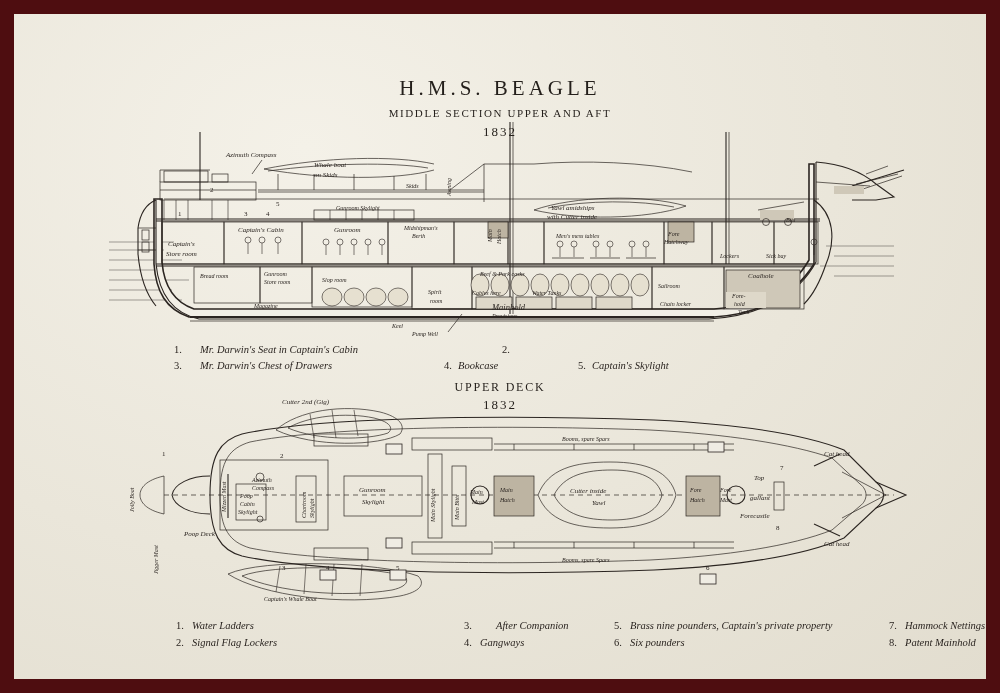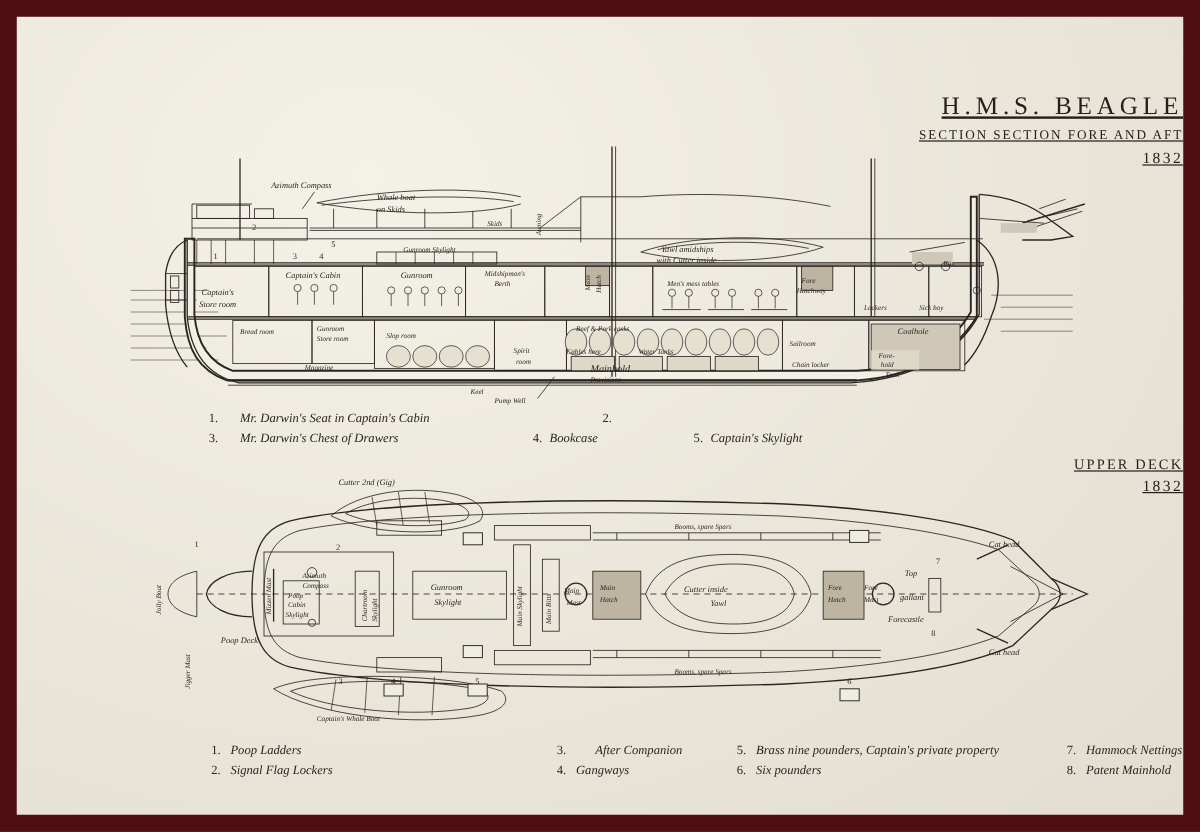--- a/index.html
+++ b/index.html
@@ -37,25 +37,24 @@
     width: 972px;
     height: 665px;
     background:
       radial-gradient(ellipse at 30% 20%, #f4f1e8 0%, #eae6da 55%, #e2ddcf 100%);
   }
 
   
   .title-main {
     position: absolute;
     left: 0; right: 0;
-    text-align: right;
+    text-align: center;
     font-family: "Liberation Serif", serif;
     letter-spacing: 3px;
     color: #241f1b;
-    text-decoration: underline;
   }
   #title-hms {
     top: 62px;
     font-size: 21px;
     letter-spacing: 4px;
   }
   #subtitle-mid {
     top: 93px;
     font-size: 11px;
     letter-spacing: 1.6px;
@@ -131,21 +130,21 @@
   .hatchfill { fill: #bdb4a2; stroke: #2b2521; stroke-width: 0.7; }
 </style>
 </head>
 <body>
 
 <div id="page">
   <div id="plate">
     <div id="paper"></div>
 
     <div class="title-main" id="title-hms">H.M.S. BEAGLE</div>
-    <div class="title-main" id="subtitle-mid">SECTION SECTION FORE AND AFT</div>
+    <div class="title-main" id="subtitle-mid">MIDDLE SECTION UPPER AND AFT</div>
     <div class="title-main" id="year-1832">1832</div>
     <div class="title-main" id="title-upper">UPPER DECK</div>
     <div class="title-main" id="year-1832b">1832</div>
 
     <svg class="drawing" width="972" height="665" viewBox="0 0 972 665">
 
       <g stroke="#4a4440" stroke-width="0.5">
         <line x1="95" y1="228" x2="160" y2="228"></line>
         <line x1="95" y1="236" x2="150" y2="236"></line>
         <line x1="95" y1="246" x2="168" y2="246"></line>
@@ -558,21 +557,21 @@
         <span class="num n3" style="left:280px">4.</span>
         <span class="c3" style="left:294px">Bookcase</span>
         <span class="num" style="position:absolute;left:414px">5.</span>
         <span style="position:absolute;left:428px">Captain's Skylight</span>
       </div>
     </div>
 
     <div class="legend" id="legend-upper">
       <div class="row">
         <span class="num col-a">1.</span>
-        <span style="position:absolute;left:28px">Poop Ladders</span>
+        <span style="position:absolute;left:28px">Water Ladders</span>
         <span class="num col-b">3.</span>
         <span style="position:absolute;left:332px">After Companion</span>
         <span class="num col-c">5.</span>
         <span style="position:absolute;left:466px">Brass nine pounders, Captain's private property</span>
         <span class="num col-d">7.</span>
         <span style="position:absolute;left:741px">Hammock Nettings</span>
       </div>
       <div class="row">
         <span class="num col-a">2.</span>
         <span style="position:absolute;left:28px">Signal Flag Lockers</span>

